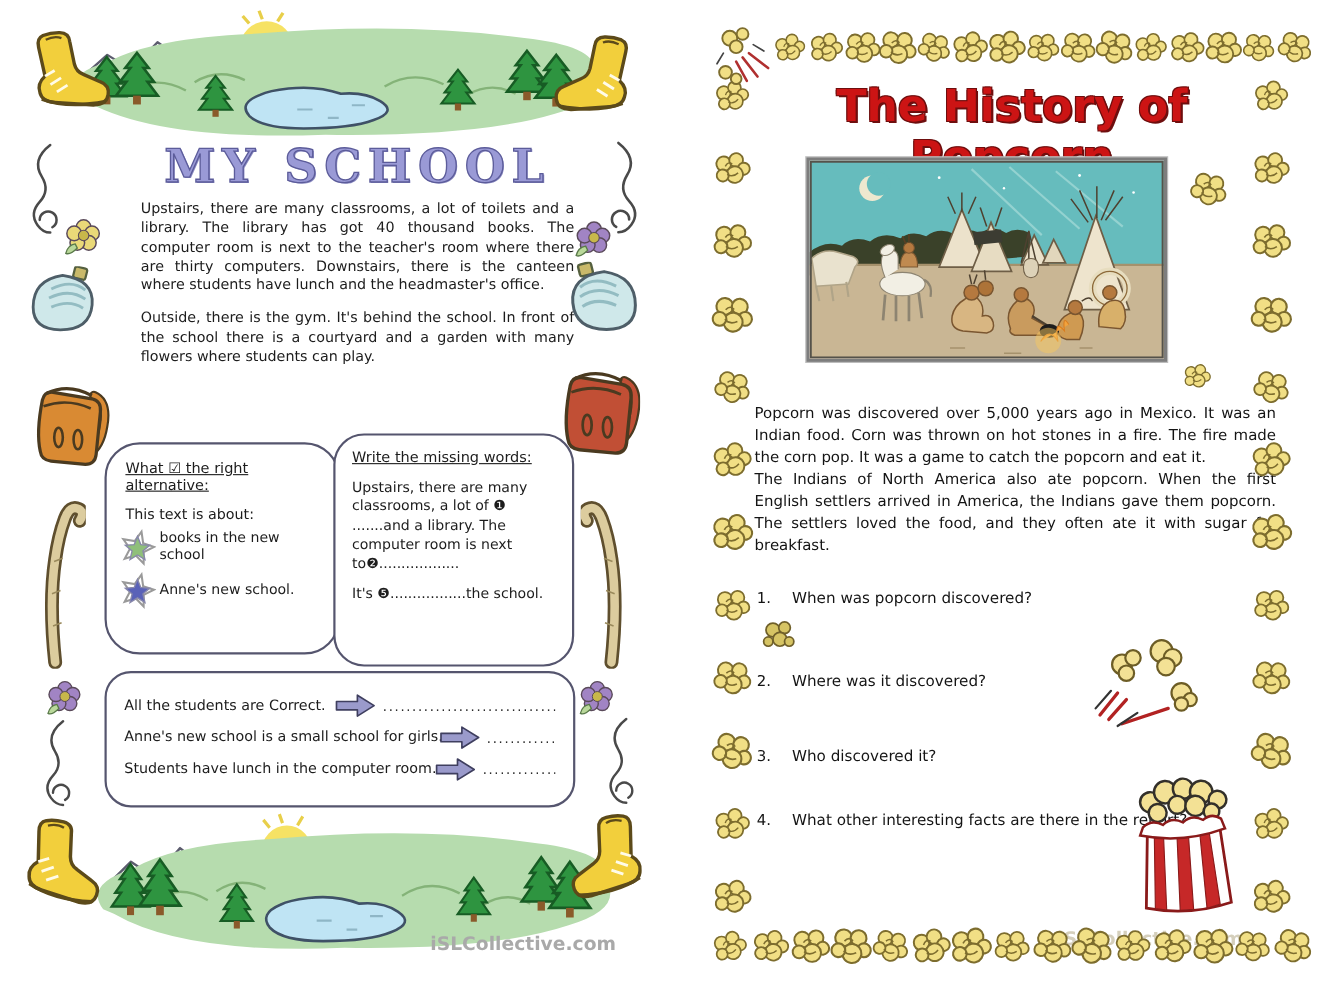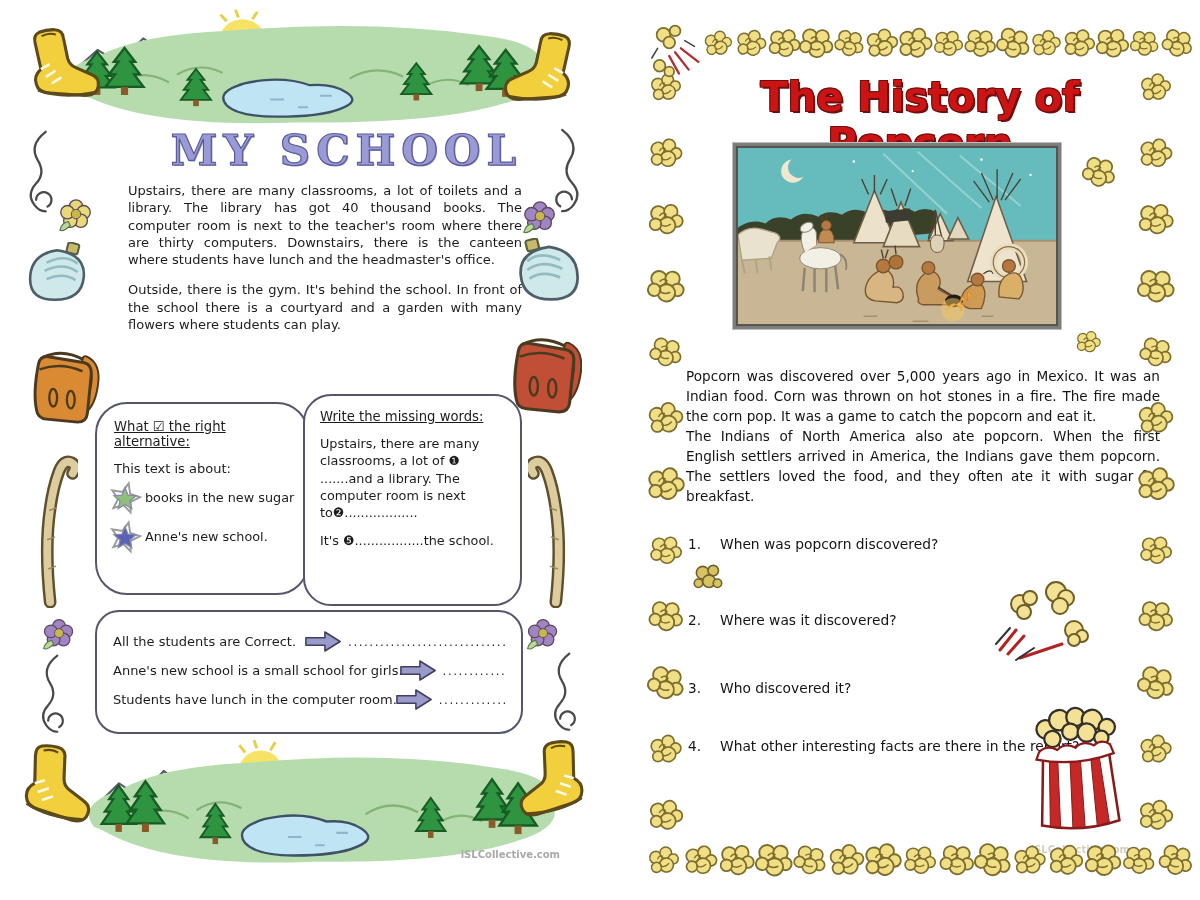--- a/index.html
+++ b/index.html
@@ -7,21 +7,21 @@
     font-family:"DejaVu Sans", sans-serif; }
   .abs { position:absolute; }
   #stage { position:relative; width:1200px; height:900px; background:#fff; }
 
   
   #left-page  { left:0;   top:0; width:620px; height:900px; }
   #right-page { left:640px; top:0; width:560px; height:900px; }
 
   .deco svg { display:block; width:100%; height:100%; }
 
-  #ls-title { left:128px; top:126px; width:394px; text-align:right;
+  #ls-title { left:128px; top:126px; width:394px; text-align:center;
     font-family:"DejaVu Serif", serif; font-weight:bold; font-size:42px;
     letter-spacing:6px; color:#9a9ad6; -webkit-text-stroke:1.2px #5c5c9a;
     text-shadow:1px 1px 0 #8e8ec4; }
 
   #ls-paragraphs { left:128px; top:182px; width:394px; font-size:13px;
     line-height:1.33; color:#1c1c1c; text-align:justify; }
   #ls-paragraphs p { margin-bottom:13px; }
 
   .wbox { border:2px solid #55556e; background:#fff; }
   #tick-box    { left:95px;  top:402px; width:214px; height:193px; border-radius:32px; padding:15px 10px 8px 17px; }
@@ -33,21 +33,21 @@
   .opt-row { display:flex; align-items:center; margin-top:5px; }
   .opt-star { width:34px; height:34px; flex:0 0 34px; margin-left:-6px; }
   .opt-label { font-size:12.8px; color:#1c1c1c; margin-left:3px; line-height:1.15; }
 
   #missing-box .mw { margin-top:11px; font-size:12.8px; line-height:1.35; color:#1c1c1c; }
 
   .false-row { display:flex; align-items:center; margin-top:8px; font-size:13px; color:#1c1c1c; white-space:nowrap; }
   .false-arrow { width:38px; height:21px; flex:0 0 38px; margin:0 6px 0 8px; }
   .false-dots { letter-spacing:1.5px; overflow:hidden; color:#2a2a2a; font-size:12px; }
 
-  .watermark { font-size:10px; font-weight:bold; color:#a9a9a9; }
+  .watermark { font-size:17px; font-weight:bold; color:#a9a9a9; }
   #wm-left  { left:360px; top:849px; width:200px; text-align:right; }
   #wm-right { left:300px; top:844px; width:190px; text-align:right; color:#c7c0a6; opacity:.75; z-index:0; }
 
   
   .krow { display:flex; justify-content:space-between; align-items:center; z-index:2; }
   .kcol { display:flex; flex-direction:column; justify-content:space-between; align-items:center; z-index:2; }
   .kwrap { display:block; width:36px; height:36px; }
   .kwrap svg { width:100%; height:100%; display:block; }
 
   #rp-title { left:34px; top:74px; width:492px; text-align:center; font-weight:bold;
@@ -276,21 +276,21 @@
     <div id="tick-box" class="abs wbox">
       <div class="box-heading">What ☑ the right alternative:</div>
       <div class="prompt">This text is about:</div>
       <div class="opt-row">
         <span class="opt-star deco">
             <svg viewBox="0 0 36 36" width="100%" height="100%">
               <path d="M18 2 l4.2 10.4 11 .9 -8.4 7.2 2.6 10.8 -9.4 -5.8 -9.4 5.8 2.6 -10.8 -8.4 -7.2 11 -.9 z" fill="none" stroke="#9a9a9a" stroke-width="2" transform="rotate(14 18 18)"></path>
               <path d="M18 7 l3.2 7.9 8.5 .7 -6.5 5.5 2 8.3 -7.2 -4.5 -7.2 4.5 2 -8.3 -6.5 -5.5 8.5 -.7 z" fill="#8fbf7a" stroke="#8888aa" stroke-width="1.3"></path>
             </svg>
           </span>
-        <span class="opt-label">books in the new sugar</span>
+        <span class="opt-label">books in the new school</span>
       </div>
       <div class="opt-row">
         <span class="opt-star deco">
             <svg viewBox="0 0 36 36" width="100%" height="100%">
               <path d="M18 2 l4.2 10.4 11 .9 -8.4 7.2 2.6 10.8 -9.4 -5.8 -9.4 5.8 2.6 -10.8 -8.4 -7.2 11 -.9 z" fill="none" stroke="#9a9a9a" stroke-width="2" transform="rotate(14 18 18)"></path>
               <path d="M18 7 l3.2 7.9 8.5 .7 -6.5 5.5 2 8.3 -7.2 -4.5 -7.2 4.5 2 -8.3 -6.5 -5.5 8.5 -.7 z" fill="#5a62b8" stroke="#8888aa" stroke-width="1.3"></path>
             </svg>
           </span>
         <span class="opt-label">Anne's new school.</span>
       </div>

